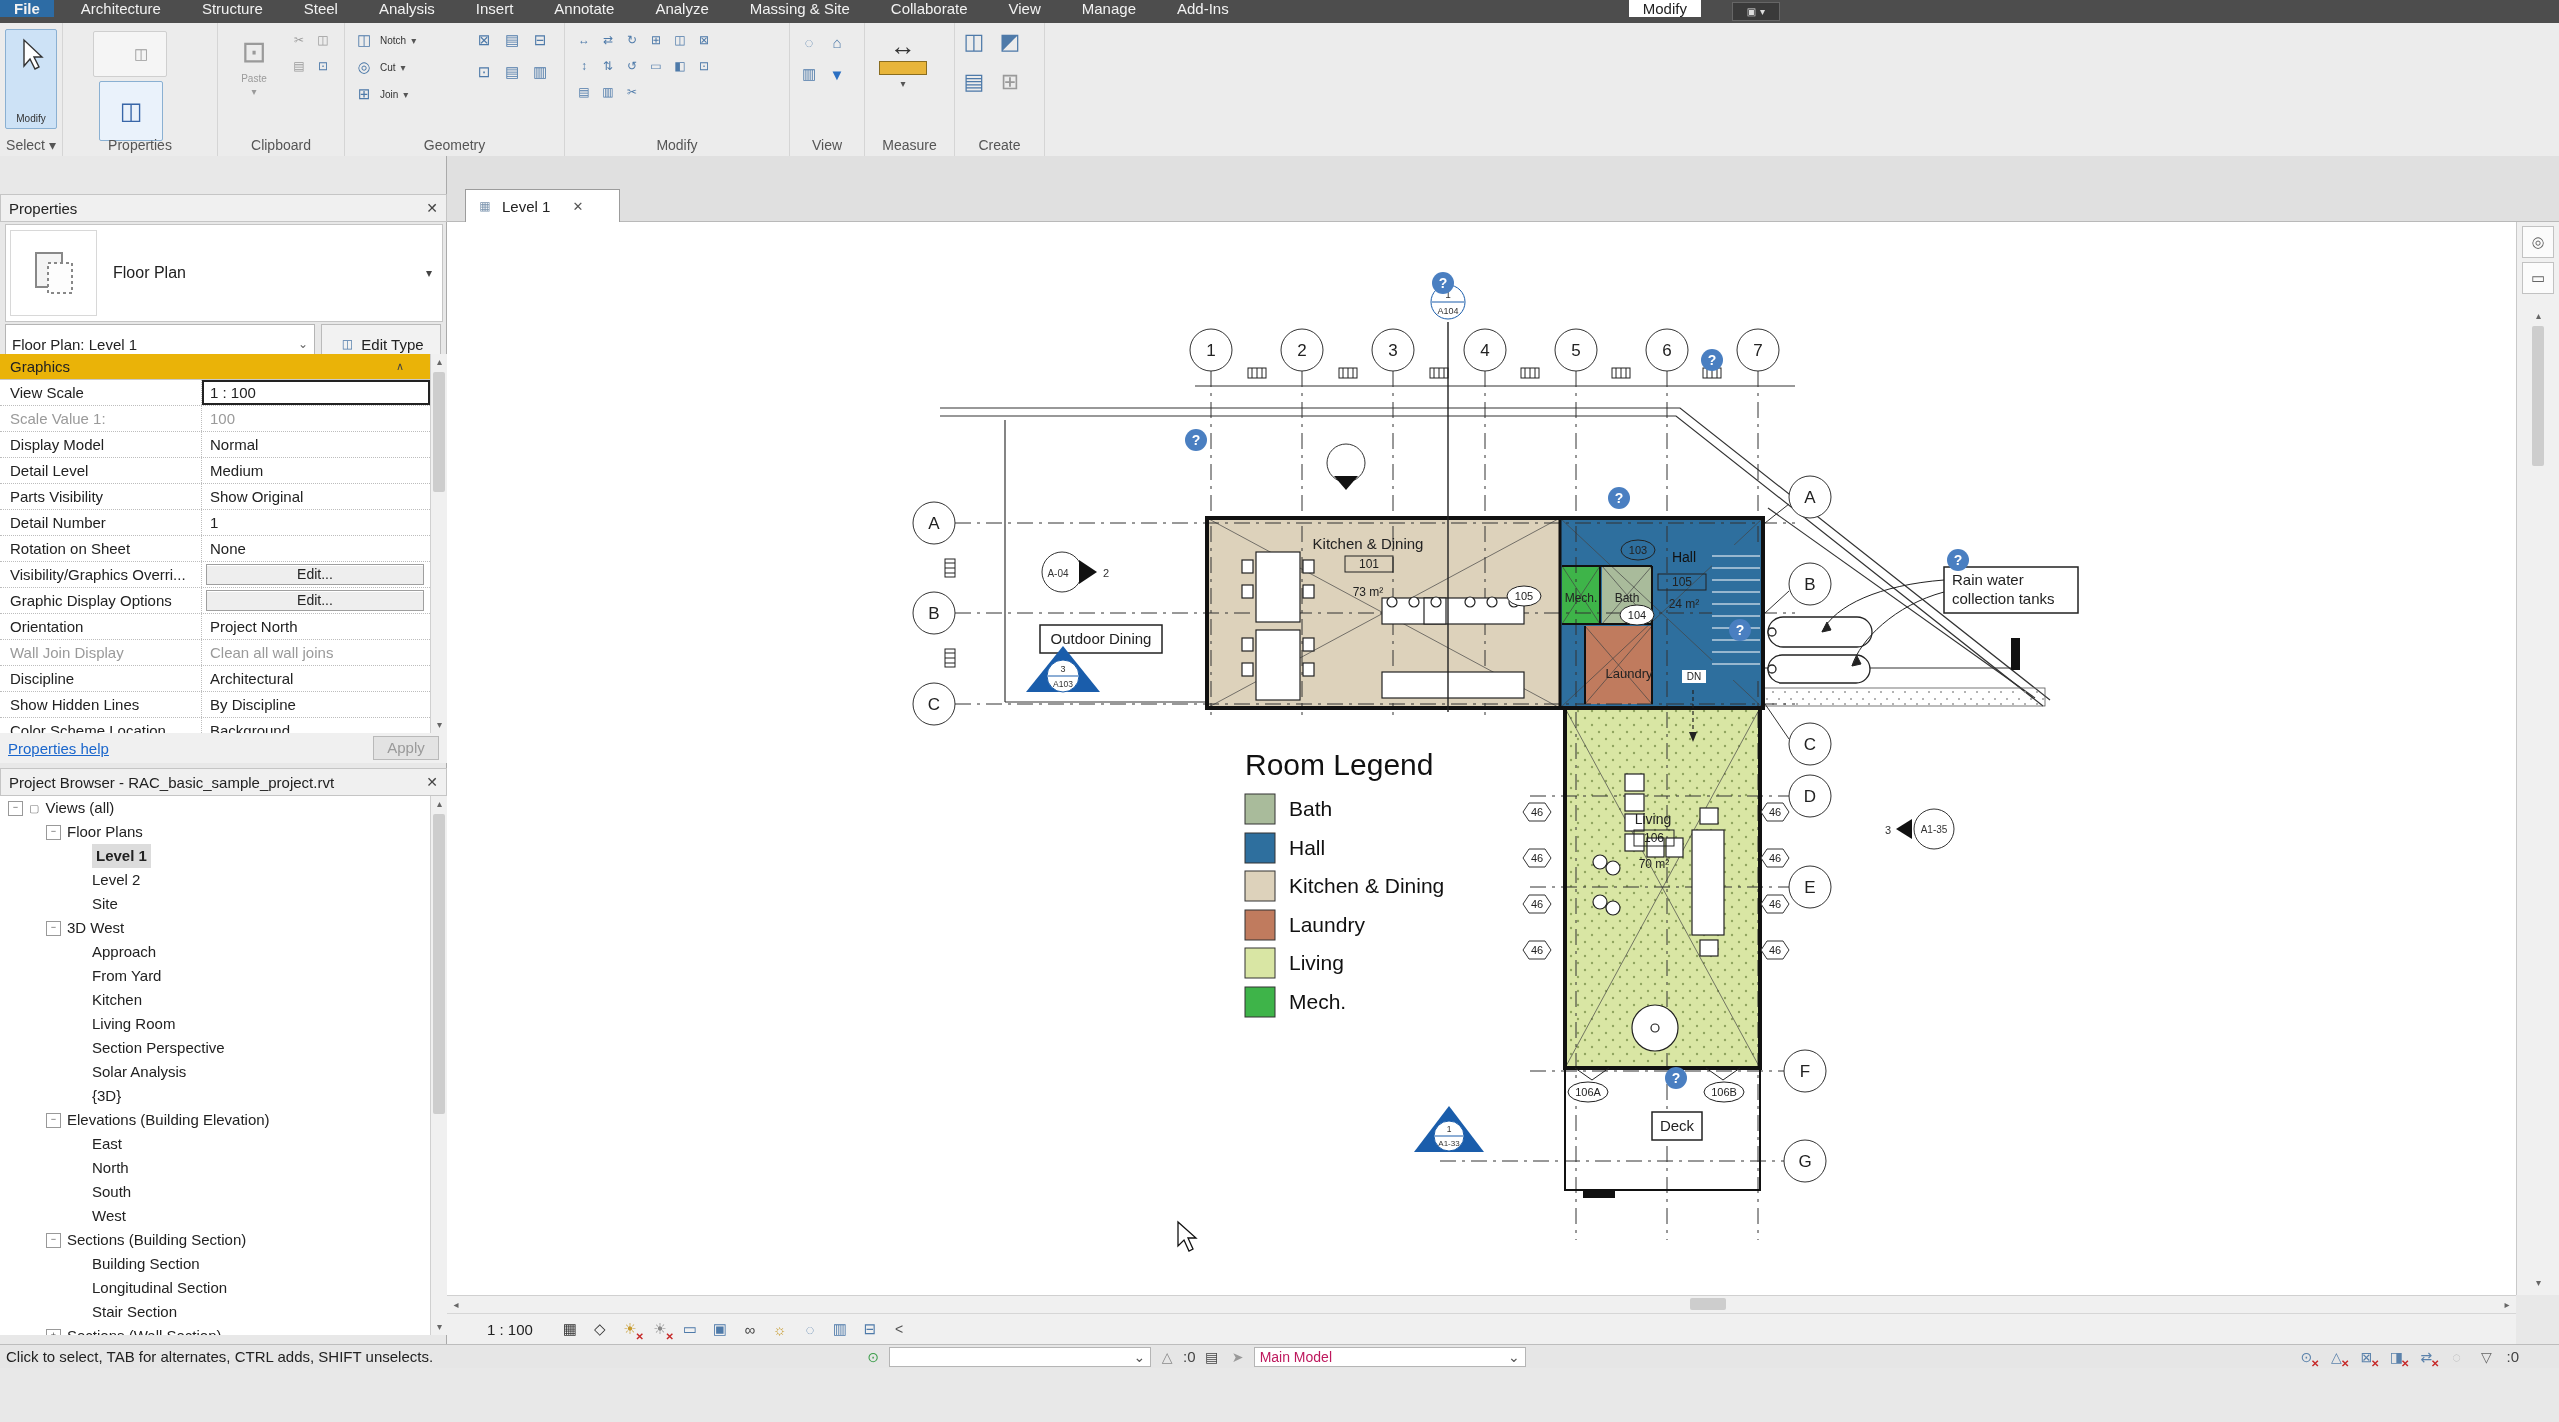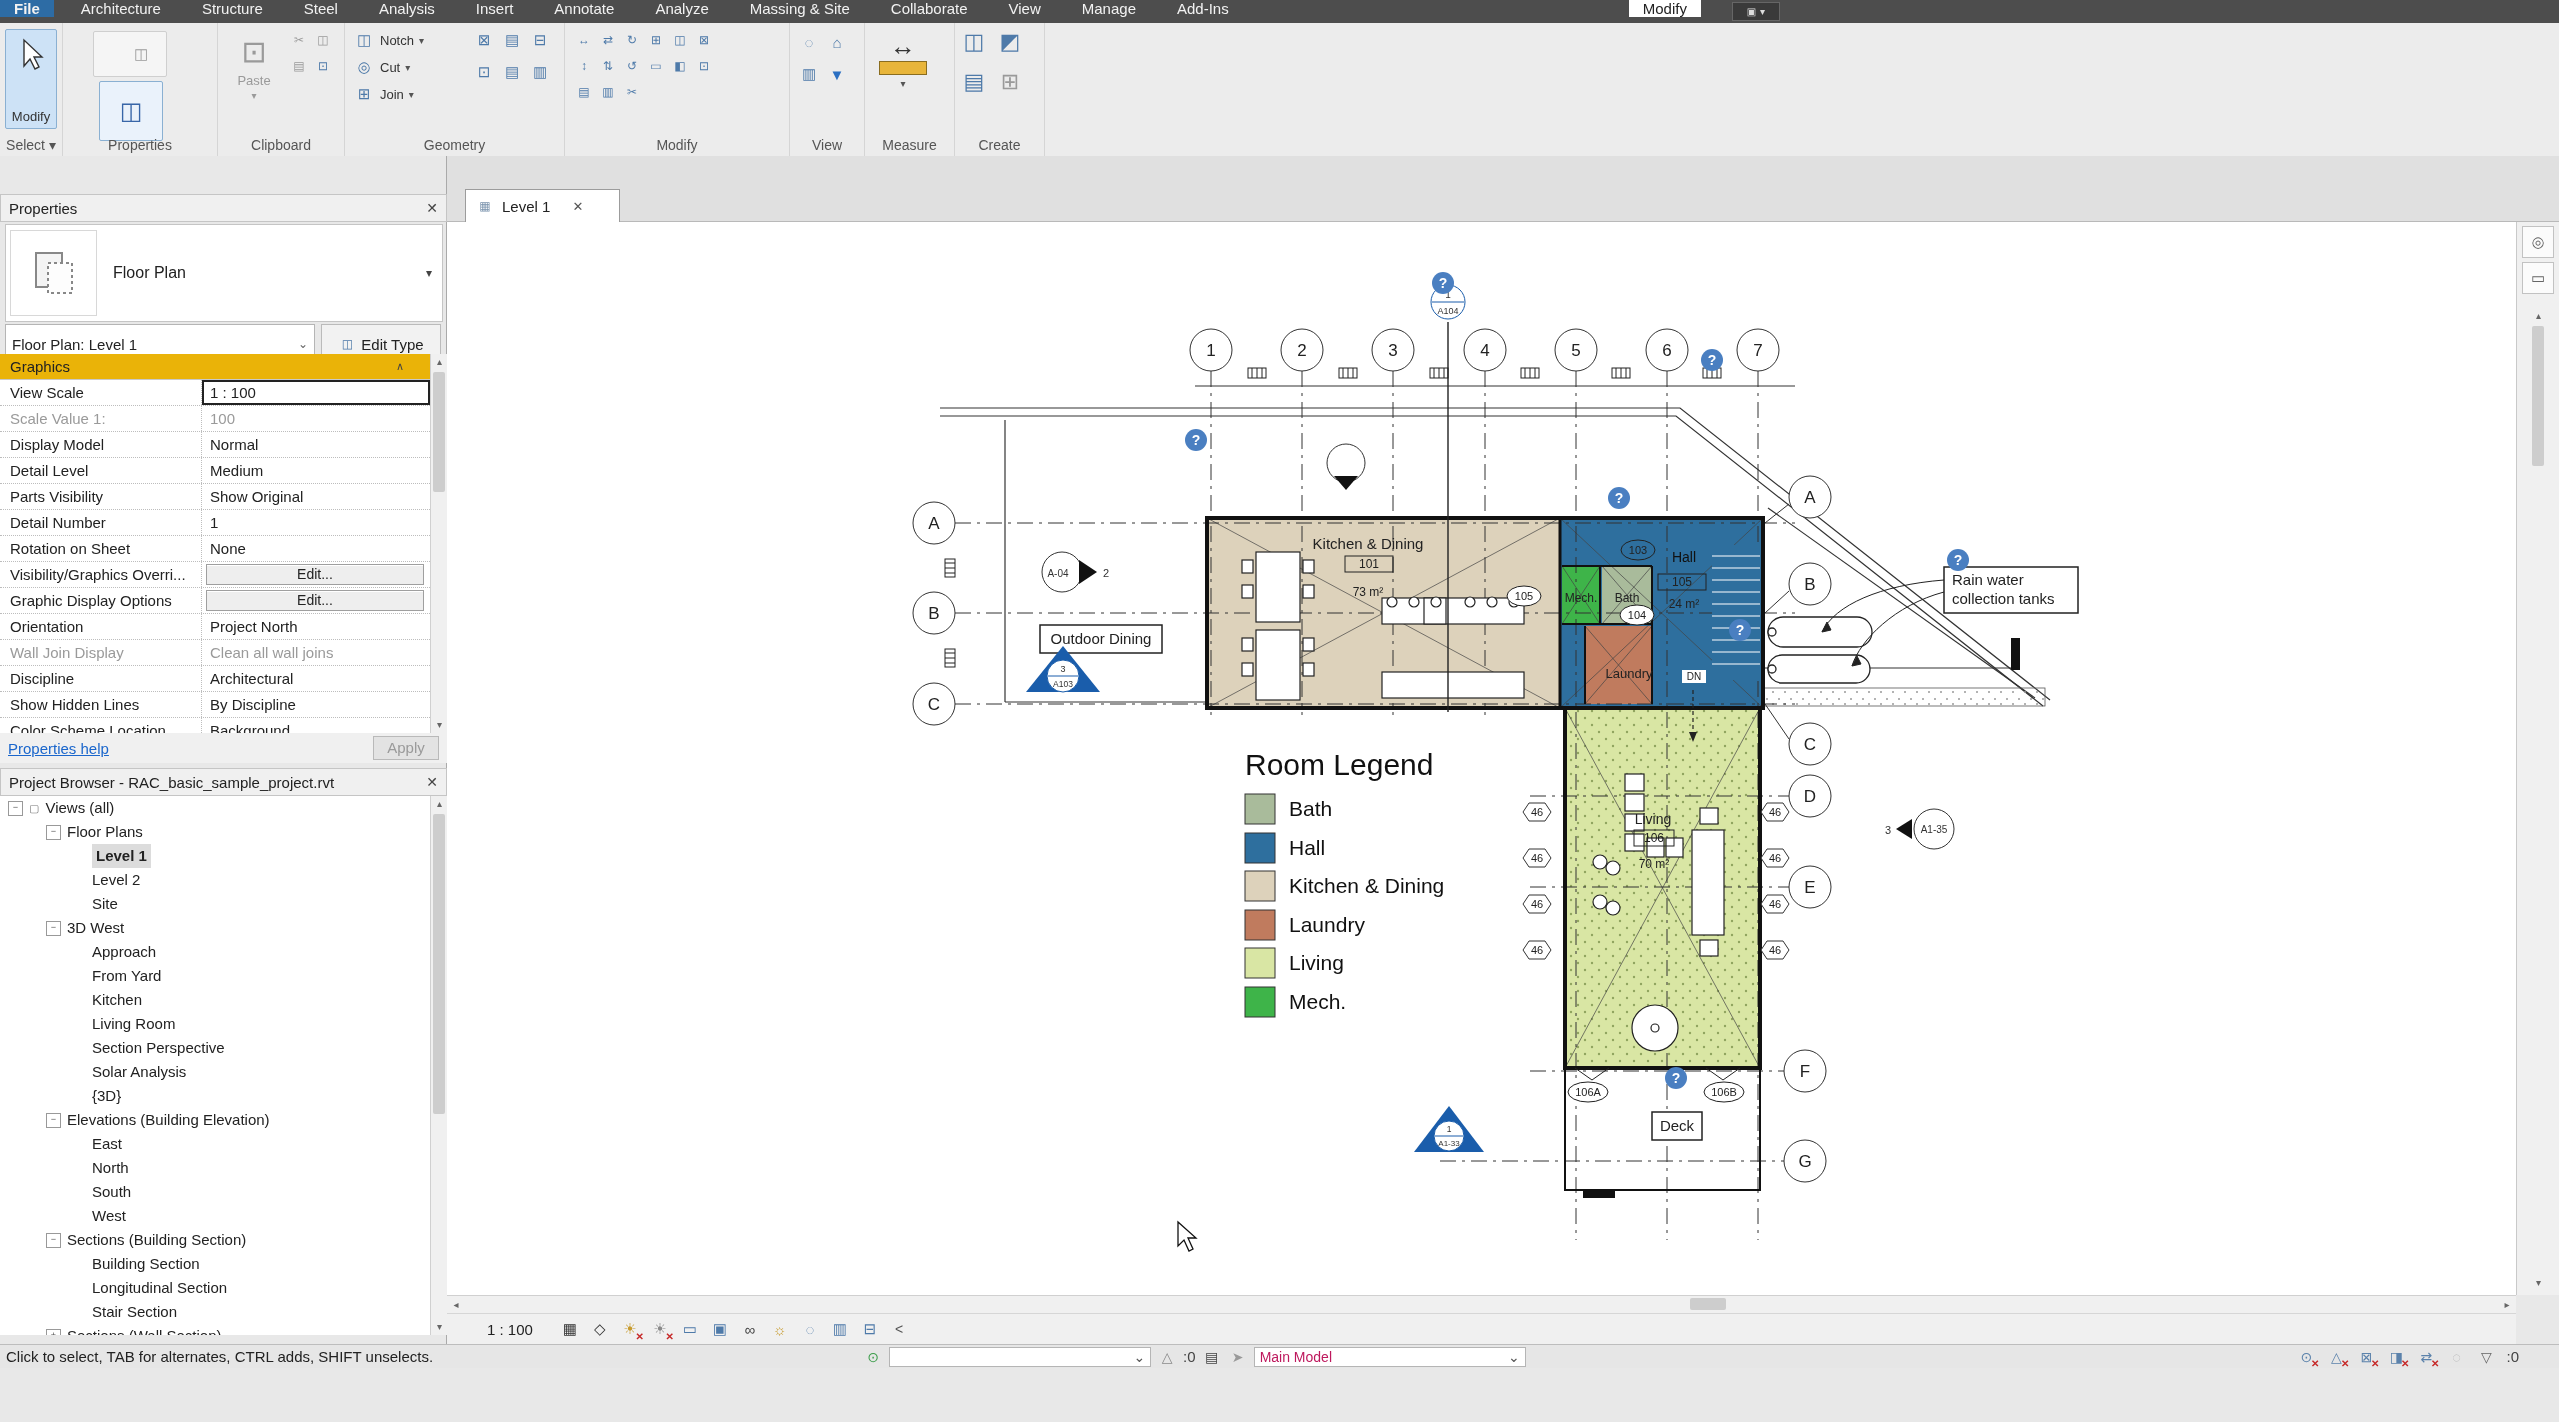--- a/index.html
+++ b/index.html
@@ -12,21 +12,21 @@
   .mtab.file{background:#2d6ca5;font-weight:bold;}
   .mtab.active{background:#ffffff;color:#222;}
   #ribbon-mini{width:46px;height:17px;margin:2px 0 0 18px;background:#3a3a3a;border:1px solid #666;color:#ddd;
                display:flex;align-items:center;justify-content:center;font-size:10px;gap:4px;}
   
   #ribbon{left:0;top:23px;width:2559px;height:133px;background:#ececec;border-bottom:1px solid #c9c9c9;display:flex;}
   .rpanel{position:relative;border-right:1px solid #d5d5d5;height:133px;box-sizing:border-box;}
   .rpanel .plabel{position:absolute;bottom:3px;left:0;right:0;text-align:center;font-size:14px;color:#555;}
   .ricon{display:inline-flex;align-items:center;justify-content:center;width:22px;height:22px;font-size:15px;color:#4e7aa9;}
   .ricon.sm{width:18px;height:18px;font-size:12px;}
-  .rbtn-lab{font-size:13px;color:#333;}
+  .rbtn-lab{font-size:10px;color:#333;}
   #modify-big{position:absolute;left:5px;top:6px;width:52px;height:100px;background:#cde2f6;border:1px solid #8ab0d2;border-radius:2px;
               display:flex;flex-direction:column;align-items:center;justify-content:space-between;padding:8px 0 4px 0;box-sizing:border-box;}
   .gray-tile{background:#f5f5f5;border:1px solid #cfcfcf;border-radius:2px;display:flex;align-items:center;justify-content:center;}
   .grid6{display:grid;grid-template-columns:repeat(6,24px);grid-auto-rows:26px;}
   
   #leftcol{left:0;top:156px;width:447px;height:1188px;background:#e8e8e8;border-right:1px solid #aaa;box-sizing:border-box;}
   .phead{position:absolute;left:0;width:447px;height:28px;background:#f0f0f0;border:1px solid #c5c5c5;box-sizing:border-box;
          display:flex;align-items:center;font-size:15px;padding:0 8px;justify-content:space-between;}
   .closex{color:#444;font-size:14px;cursor:default;}
   #type-selector{position:absolute;left:5px;top:68px;width:436px;height:96px;background:#fff;border:1px solid #c5c5c5;display:flex;align-items:center;}

